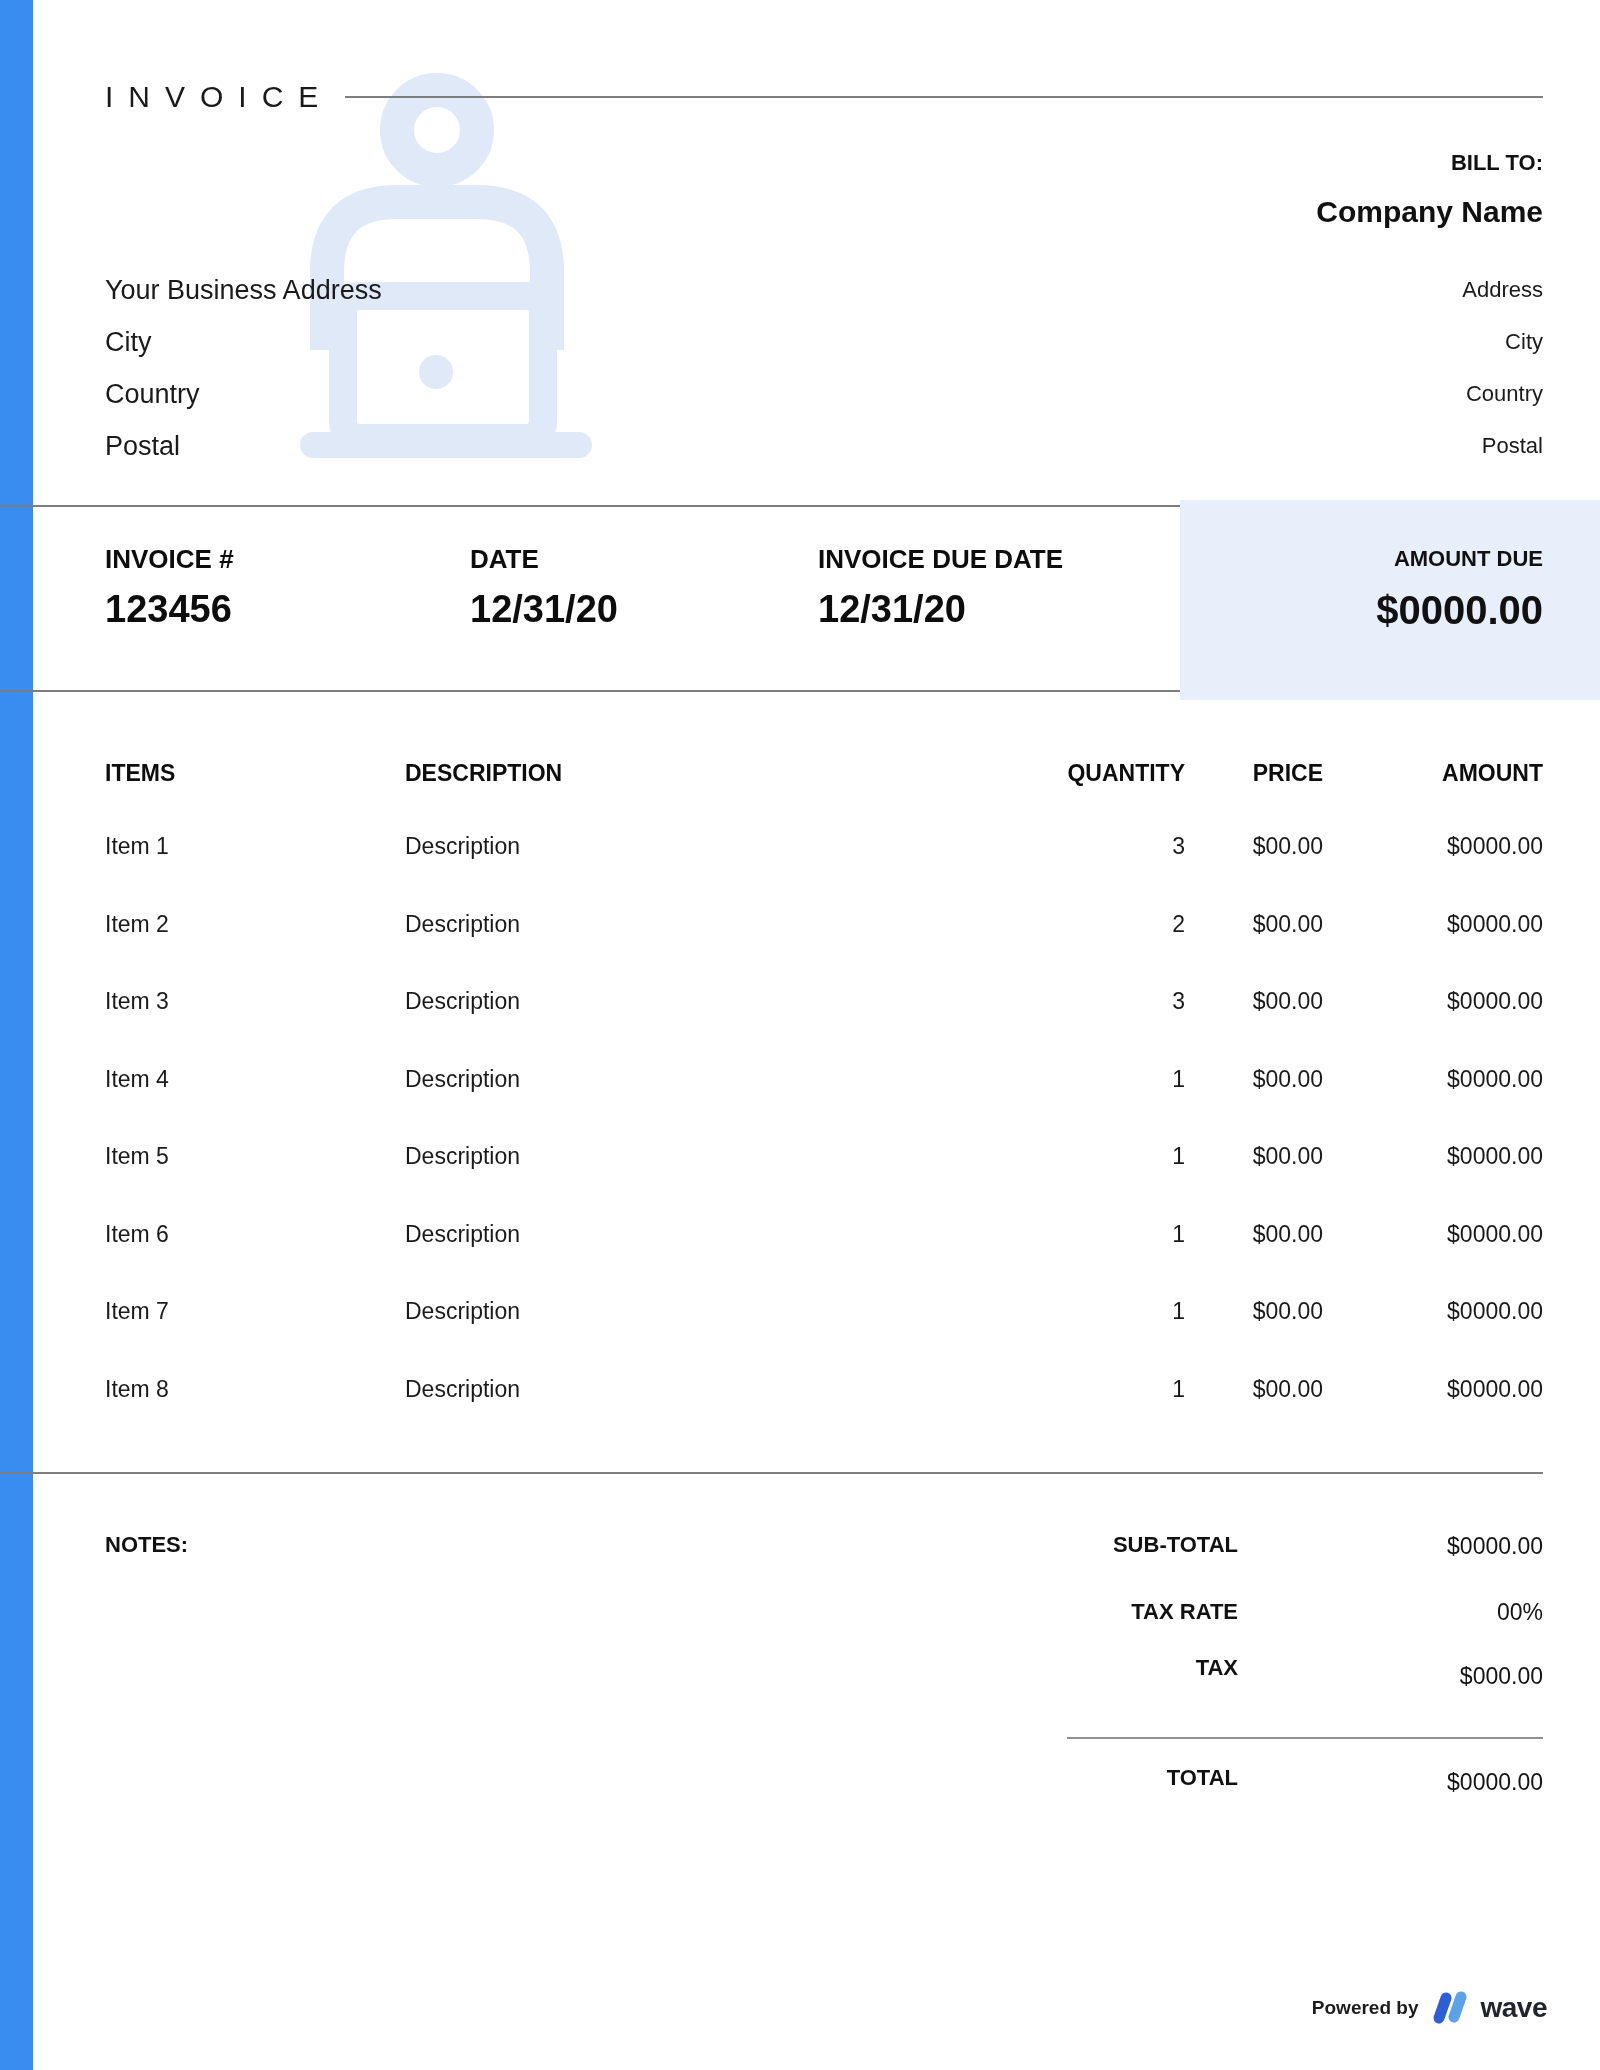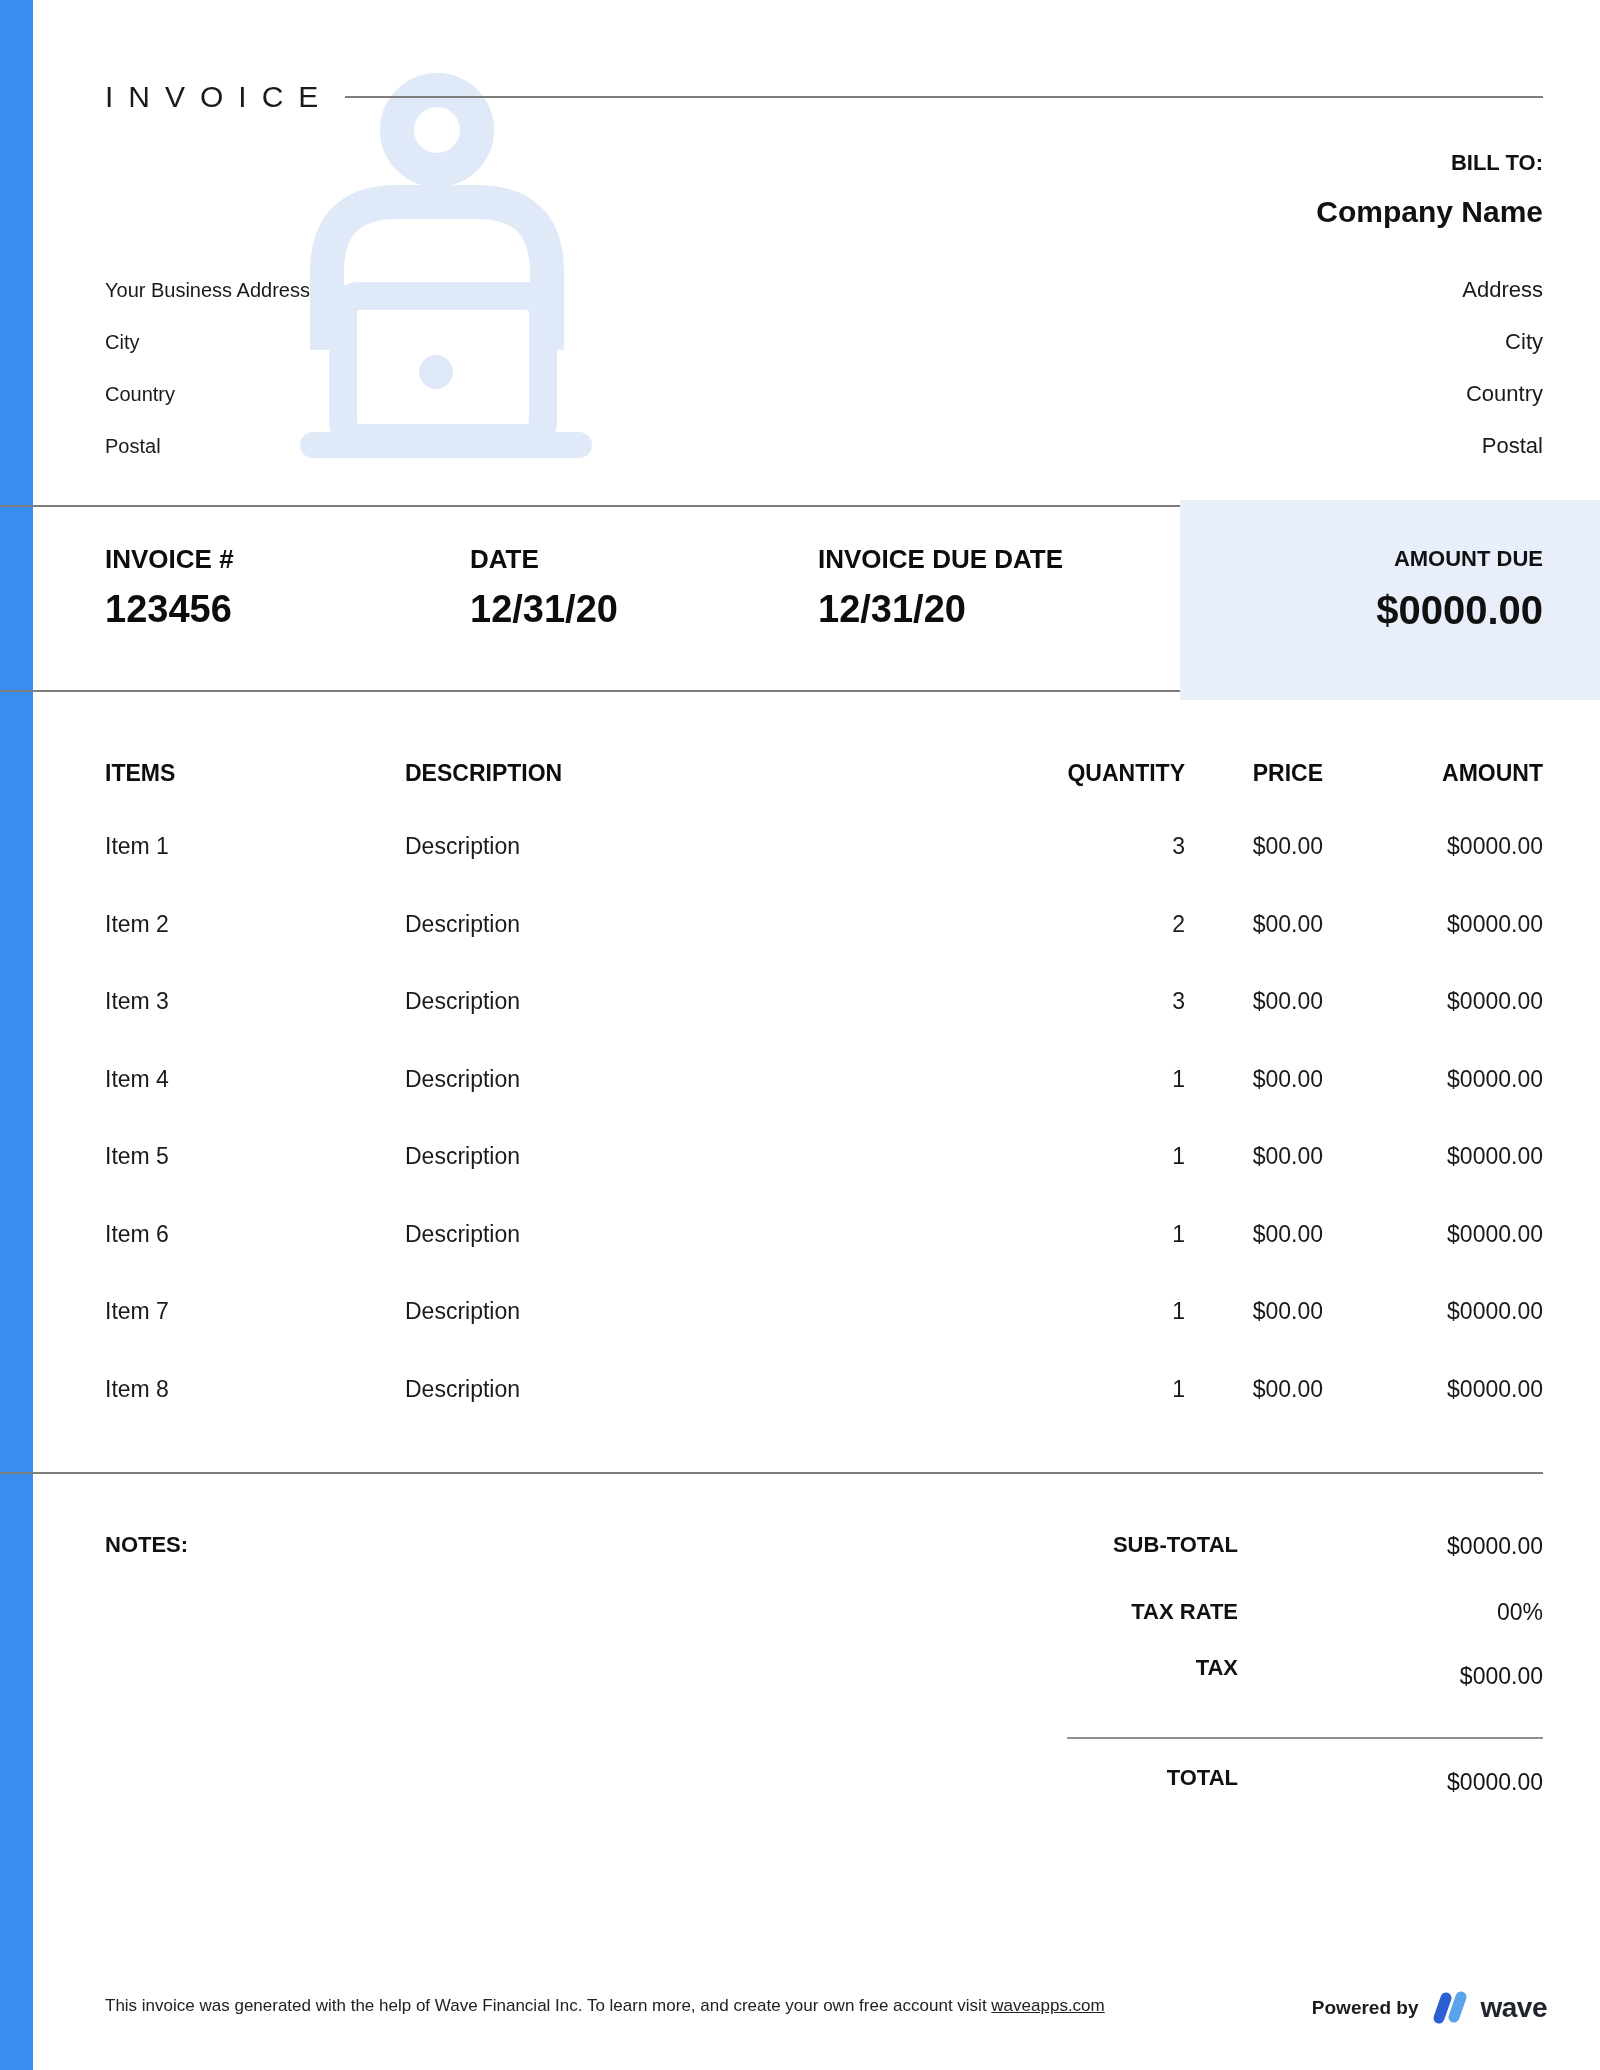--- a/index.html
+++ b/index.html
@@ -15,21 +15,21 @@
   
   .stripe{left:0;top:0;width:33px;height:2070px;background:#3a8df0;z-index:1;}
   
   .rule{background:#7d7d7d;height:2px;z-index:3;}
   .rule-thin{background:#909090;height:2px;z-index:3;}
   
   .invoice-title{left:105px;top:80px;font-size:30px;font-weight:500;letter-spacing:15px;color:#1a1a1a;z-index:4;}
   .title-rule{left:345px;right:57px;top:96px;}
   .watermark{left:280px;top:60px;z-index:2;}
   .company-name{left:105px;top:188px;font-size:40px;font-weight:400;color:#161616;z-index:4;}
-  .from-address{left:105px;top:264px;font-size:20px;line-height:52px;color:#1a1a1a;z-index:4;}
+  .from-address{left:105px;top:264px;font-size:27px;line-height:52px;color:#1a1a1a;z-index:4;}
   .billto-label{right:57px;top:150px;font-size:22px;font-weight:700;text-align:right;z-index:4;}
   .billto-company{right:57px;top:195px;font-size:30px;font-weight:700;text-align:right;z-index:4;}
   .billto-address{right:57px;top:264px;font-size:22px;line-height:52px;text-align:right;color:#1a1a1a;z-index:4;}
   
   .amount-box{left:1180px;top:500px;width:420px;height:200px;background:#e8eefa;z-index:2;}
   .meta-label{top:544px;font-size:26px;font-weight:700;color:#0d0d0d;z-index:4;}
   .meta-value{top:588px;font-size:38px;font-weight:700;color:#0d0d0d;z-index:4;}
   .amount-due-label{right:57px;top:546px;font-size:22px;font-weight:700;text-align:right;z-index:4;}
   .amount-due-value{right:57px;top:588px;font-size:40px;font-weight:700;text-align:right;z-index:4;}
   
@@ -183,21 +183,20 @@
   <div class="abs tot-value" style="top:1599px;">00%</div>
 
   <div class="abs tot-label" style="top:1655px;">TAX</div>
   <div class="abs tot-value" style="top:1663px;">$000.00</div>
 
   <div class="abs rule-thin totals-divider"></div>
 
   <div class="abs tot-label" style="top:1765px;">TOTAL</div>
   <div class="abs tot-value" style="top:1769px;">$0000.00</div>
 
-  <div class="abs footer-text"><span>This invoice was generated with the help of Wave Financial Inc. To learn more, and create your own free account visit </span><a href="#" class="footer-link">waveapps.com</a></div>
 
   <div class="abs powered">
     <span class="powered-by">Powered by</span>
     <svg width="42" height="36" viewBox="0 0 42 36">
       <path d="M10,28 L17,8" stroke="#2c5fd3" stroke-width="11" stroke-linecap="round" fill="none"></path>
       <path d="M25,27 L32,7" stroke="#5aa2ea" stroke-width="11" stroke-linecap="round" fill="none"></path>
     </svg>
     <span class="wave-word">wave</span>
   </div>
 

